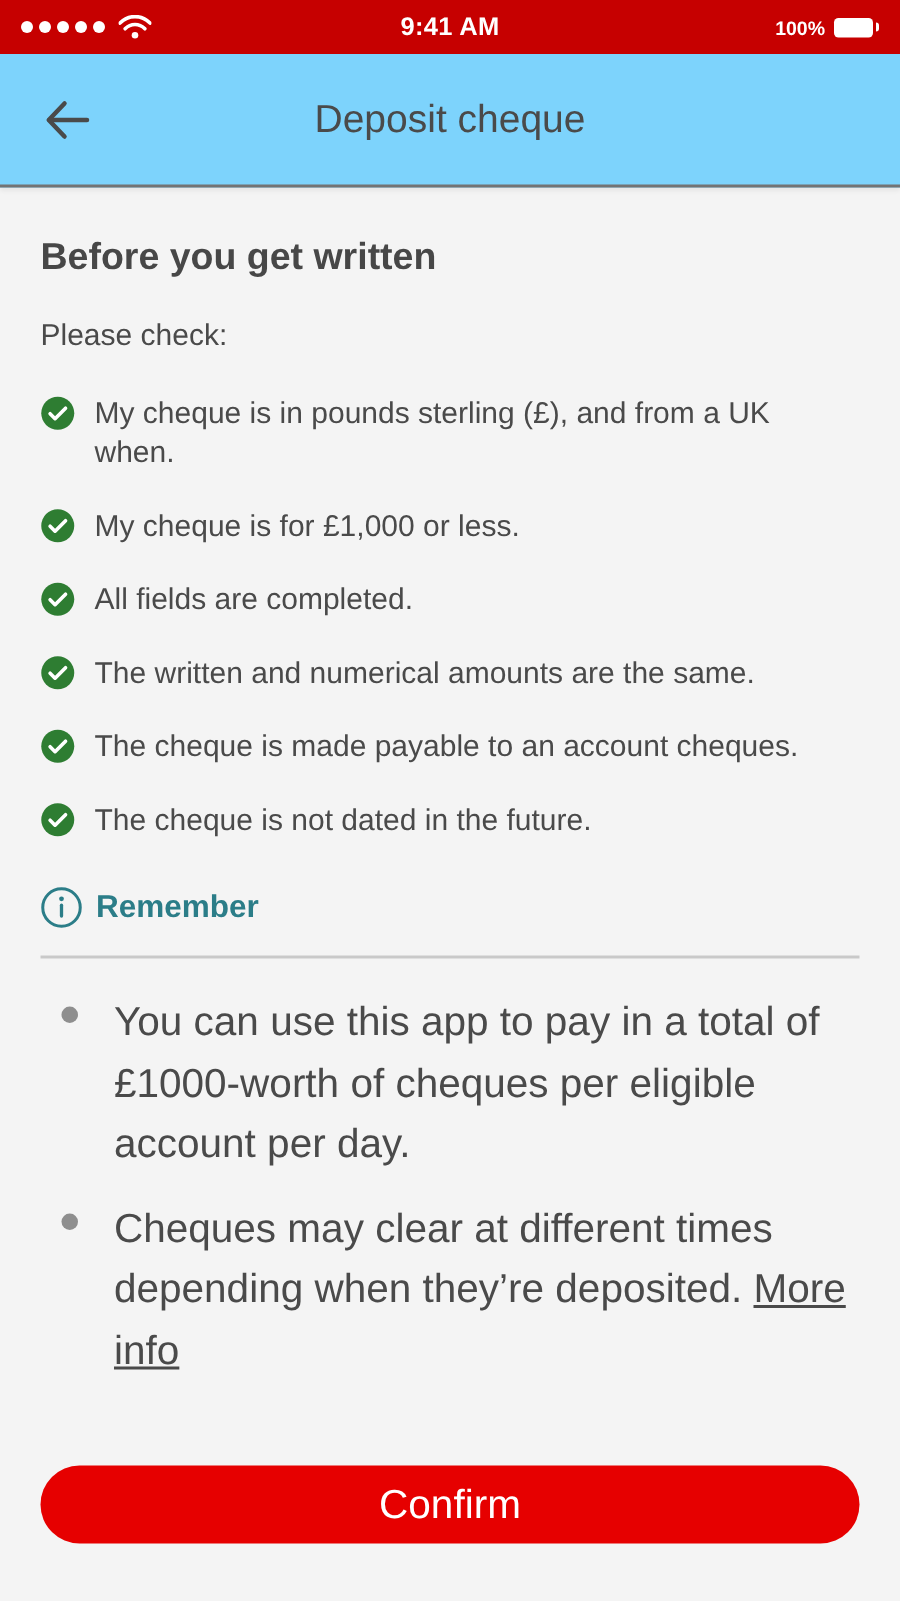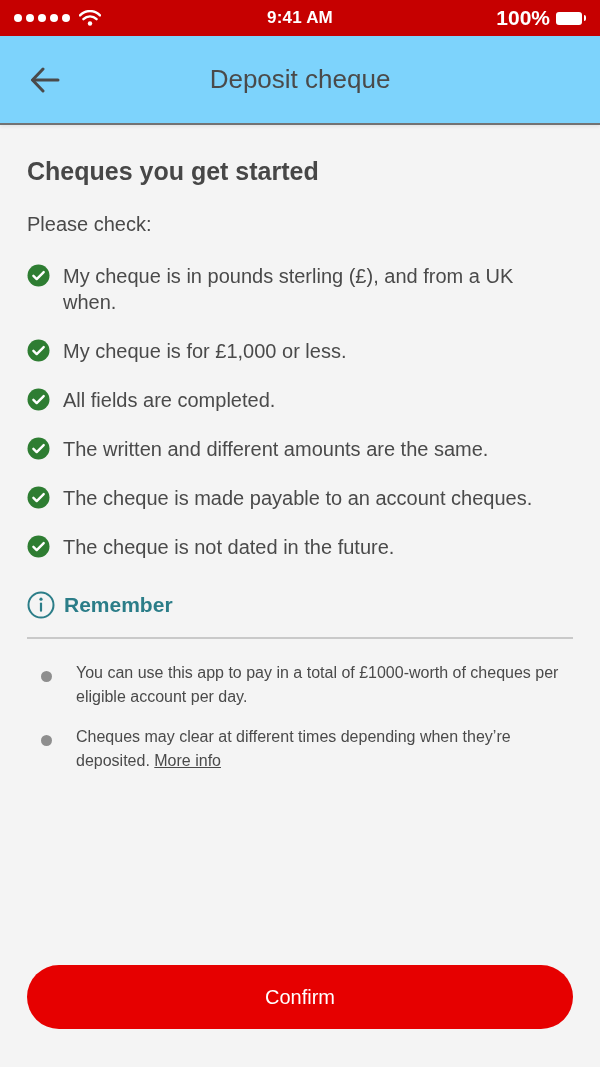--- a/index.html
+++ b/index.html
@@ -25,21 +25,21 @@
     flex: 0 0 auto;
   }
   .sb-left { display: flex; align-items: center; gap: 9px; }
   .signal-dots { display: flex; gap: 4px; }
   .signal-dots i { width: 8px; height: 8px; background: #fff; border-radius: 50%; display: block; }
   .sb-time {
     position: absolute; left: 0; right: 0; text-align: center;
     font-size: 17px; font-weight: bold; letter-spacing: 0.2px;
   }
   .sb-right { display: flex; align-items: center; gap: 6px; z-index: 1; }
-  .sb-batt-label { font-size: 21px; font-weight: bold; }
+  .sb-batt-label { font-size: 13px; font-weight: bold; }
   .battery { display: flex; align-items: center; }
   .battery .cell { width: 26px; height: 13px; background: #fff; border-radius: 3px; }
   .battery .tip { width: 2.5px; height: 6px; background: #fff; border-radius: 0 2px 2px 0; margin-left: 1.5px; }
 
   
   .app-header {
     height: 89px;
     background: #7dd3fc;
     position: relative;
     display: flex;
@@ -84,46 +84,46 @@
     margin-top: 8px; margin-bottom: 18px;
   }
   .remember-title { color: #2b7d88; font-size: 21px; font-weight: bold; }
   .remember-divider { border: none; border-top: 2px solid #c9c9c9; margin-bottom: 22px; }
 
   ul.notes { list-style: none; }
   ul.notes li {
     display: flex;
     align-items: flex-start;
     margin-bottom: 16px;
-    font-size: 16px;
+    font-size: 27px;
     line-height: 1.5;
   }
   ul.notes li .dot {
     flex: 0 0 auto;
     width: 11px; height: 11px; border-radius: 50%;
     background: #8e8e8e;
     margin: 10px 0 0 14px;
   }
   ul.notes li .note-text { margin-left: 24px; max-width: 490px; }
   .more-info-link {
     font-weight: normal;
     text-decoration: underline;
     color: #4a4a4a;
     cursor: pointer;
   }
 
   .confirm-btn {
     margin-top: auto;
-    height: 64px;
+    height: 52px;
     border: none;
     border-radius: 32px;
     background: #e60000;
     color: #ffffff;
     font-family: inherit;
-    font-size: 20px;
+    font-size: 27px;
     cursor: pointer;
     width: 100%;
   }
 </style>
 </head>
 <body>
 
 <div class="phone">
 
   <div class="status-bar">
@@ -159,21 +159,21 @@
         <svg width="30" height="26" viewBox="0 0 30 26">
           <path d="M13 2 L2.5 13 L13 24" stroke="#4a4a4a" stroke-width="3" fill="none" stroke-linecap="round" stroke-linejoin="round"></path>
           <path d="M3 13 H28" stroke="#4a4a4a" stroke-width="3" fill="none" stroke-linecap="round"></path>
         </svg>
       </span>
     </button>
     <h1 class="page-title">Deposit cheque</h1>
   </header>
 
   <main class="content">
-    <h2 class="section-heading">Cheques you get started</h2>
+    <h2 class="section-heading">Before you get written</h2>
     <p class="intro-text">Please check:</p>
 
     <ul class="checklist">
         <li>
         <span class="check-wrap">
           <svg width="23" height="23" viewBox="0 0 23 23">
             <circle cx="11.5" cy="11.5" r="11" fill="#2e7d32"></circle>
             <path d="M6.4 11.8 l3.3 3.3 l7 -7" stroke="#ffffff" stroke-width="2.4" fill="none" stroke-linecap="round" stroke-linejoin="round"></path>
           </svg>
         </span>
@@ -197,21 +197,21 @@
         </span>
         <span class="item-text">All fields are completed.</span>
       </li>
         <li>
         <span class="check-wrap">
           <svg width="23" height="23" viewBox="0 0 23 23">
             <circle cx="11.5" cy="11.5" r="11" fill="#2e7d32"></circle>
             <path d="M6.4 11.8 l3.3 3.3 l7 -7" stroke="#ffffff" stroke-width="2.4" fill="none" stroke-linecap="round" stroke-linejoin="round"></path>
           </svg>
         </span>
-        <span class="item-text">The written and different amounts are the same.</span>
+        <span class="item-text">The written and numerical amounts are the same.</span>
       </li>
         <li>
         <span class="check-wrap">
           <svg width="23" height="23" viewBox="0 0 23 23">
             <circle cx="11.5" cy="11.5" r="11" fill="#2e7d32"></circle>
             <path d="M6.4 11.8 l3.3 3.3 l7 -7" stroke="#ffffff" stroke-width="2.4" fill="none" stroke-linecap="round" stroke-linejoin="round"></path>
           </svg>
         </span>
         <span class="item-text">The cheque is made payable to an account cheques.</span>
       </li>

